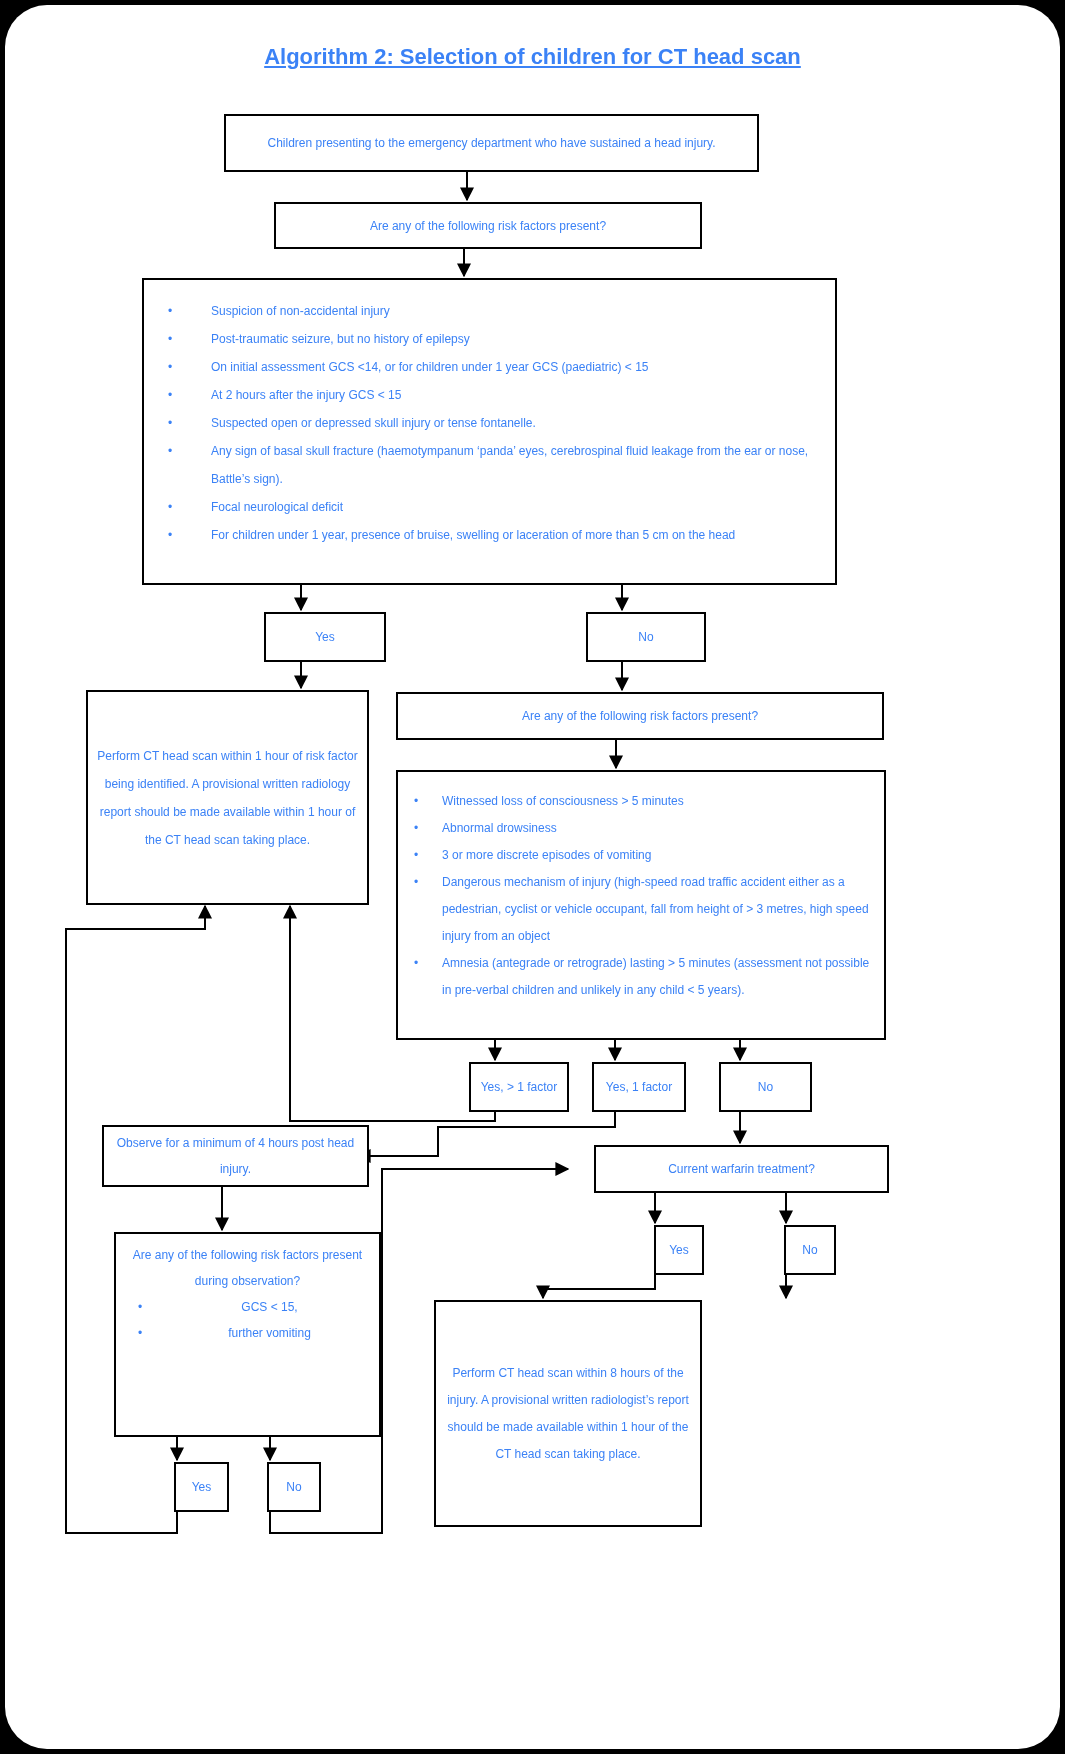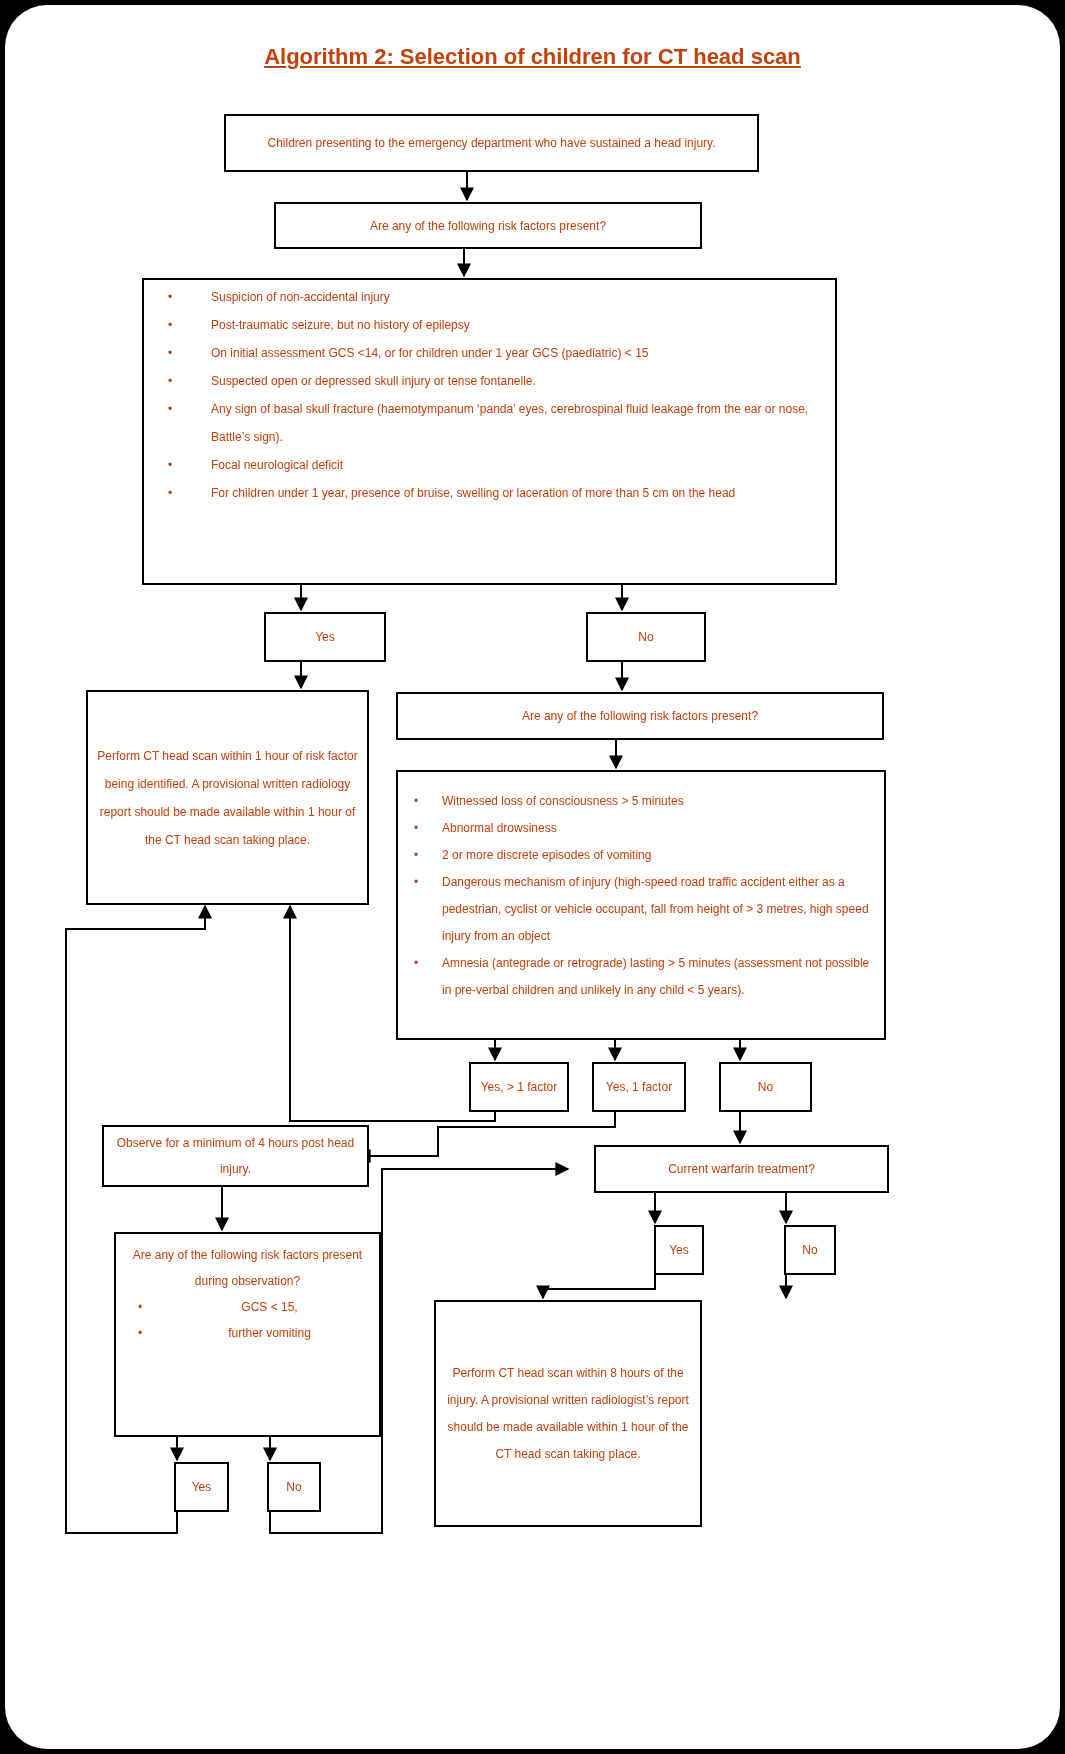--- a/index.html
+++ b/index.html
@@ -2,21 +2,21 @@
 <html><head>
 <meta charset="utf-8">
 <style>
   html, body { margin: 0; padding: 0; background: #000; }
   .canvas {
     position: relative;
     width: 1065px;
     height: 1754px;
     background: #000;
     font-family: "Liberation Sans", sans-serif;
-    color: #c2410c;
+    color: #3b82f6;
   }
   .page {
     position: absolute;
     left: 5px; top: 5px; right: 5px; bottom: 5px;
     background: #fff;
     border-radius: 42px;
   }
   .title {
     position: absolute;
     left: 0; top: 44px; width: 1065px;
@@ -42,21 +42,21 @@
     padding: 4px 8px;
   }
   .blist { list-style: none; margin: 0; padding: 0; }
   .blist li { position: relative; }
   .blist li::before {
     content: "\2022";
     position: absolute;
     top: 0;
   }
   
-  .list1 { padding: 3px 14px 0 0; line-height: 28px; }
+  .list1 { padding: 17px 14px 0 0; line-height: 28px; }
   .list1 li { padding-left: 67px; }
   .list1 li::before { left: 24px; }
   .list2 { padding: 16px 10px 0 0; line-height: 27px; }
   .list2 li { padding-left: 44px; }
   .list2 li::before { left: 16px; }
   .list3 { padding: 0 6px 0 0; line-height: 26px; text-align: center; }
   .list3 li { padding-left: 50px; }
   .list3 li::before { left: 22px; }
   .qcenter { text-align: center; padding-top: 8px; }
   svg.connectors { position: absolute; left: 0; top: 0; }
@@ -102,39 +102,40 @@
 
   <div class="node center" style="left:200px; top:114px; width:535px; height:58px;">Children presenting to the emergency department who have sustained a head injury.</div>
 
   <div class="node center" style="left:250px; top:202px; width:428px; height:47px;">Are any of the following risk factors present?</div>
 
   <div class="node" style="left:118px; top:278px; width:695px; height:307px;">
     <ul class="blist list1">
       <li>Suspicion of non-accidental injury</li>
       <li>Post-traumatic seizure, but no history of epilepsy</li>
       <li>On initial assessment GCS &lt;14, or for children under 1 year GCS (paediatric) &lt; 15</li>
+      <li>At 2 hours after the injury GCS &lt; 15</li>
       <li>Suspected open or depressed skull injury or tense fontanelle.</li>
       <li>Any sign of basal skull fracture (haemotympanum ‘panda’ eyes, cerebrospinal fluid leakage from the ear or nose, Battle’s sign).</li>
       <li>Focal neurological deficit</li>
       <li>For children under 1 year, presence of bruise, swelling or laceration of more than 5 cm on the head</li>
     </ul>
   </div>
 
   <div class="node center" style="left:240px; top:612px; width:122px; height:50px;">Yes</div>
   <div class="node center" style="left:562px; top:612px; width:120px; height:50px;">No</div>
 
   <div class="node center" style="left:62px; top:690px; width:283px; height:215px; line-height:28px;">Perform CT head scan within 1 hour of risk factor being identified. A provisional written radiology report should be made available within 1 hour of the CT head scan taking place.</div>
 
   <div class="node center" style="left:372px; top:692px; width:488px; height:48px;">Are any of the following risk factors present?</div>
 
   <div class="node" style="left:372px; top:770px; width:490px; height:270px;">
     <ul class="blist list2">
       <li>Witnessed loss of consciousness &gt; 5 minutes</li>
       <li>Abnormal drowsiness</li>
-      <li>2 or more discrete episodes of vomiting</li>
+      <li>3 or more discrete episodes of vomiting</li>
       <li>Dangerous mechanism of injury (high-speed road traffic accident either as a pedestrian, cyclist or vehicle occupant, fall from height of &gt; 3 metres, high speed injury from an object</li>
       <li>Amnesia (antegrade or retrograde) lasting &gt; 5 minutes (assessment not possible in pre-verbal children and unlikely in any child &lt; 5 years).</li>
     </ul>
   </div>
 
   <div class="node center" style="left:445px; top:1062px; width:100px; height:50px; line-height:23px; padding:2px;">Yes, &gt; 1 factor</div>
   <div class="node center" style="left:568px; top:1062px; width:94px; height:50px; line-height:23px; padding:2px;">Yes, 1 factor</div>
   <div class="node center" style="left:695px; top:1062px; width:93px; height:50px;">No</div>
 
   <div class="node center" style="left:78px; top:1125px; width:267px; height:62px;">Observe for a minimum of 4 hours post head injury.</div>

